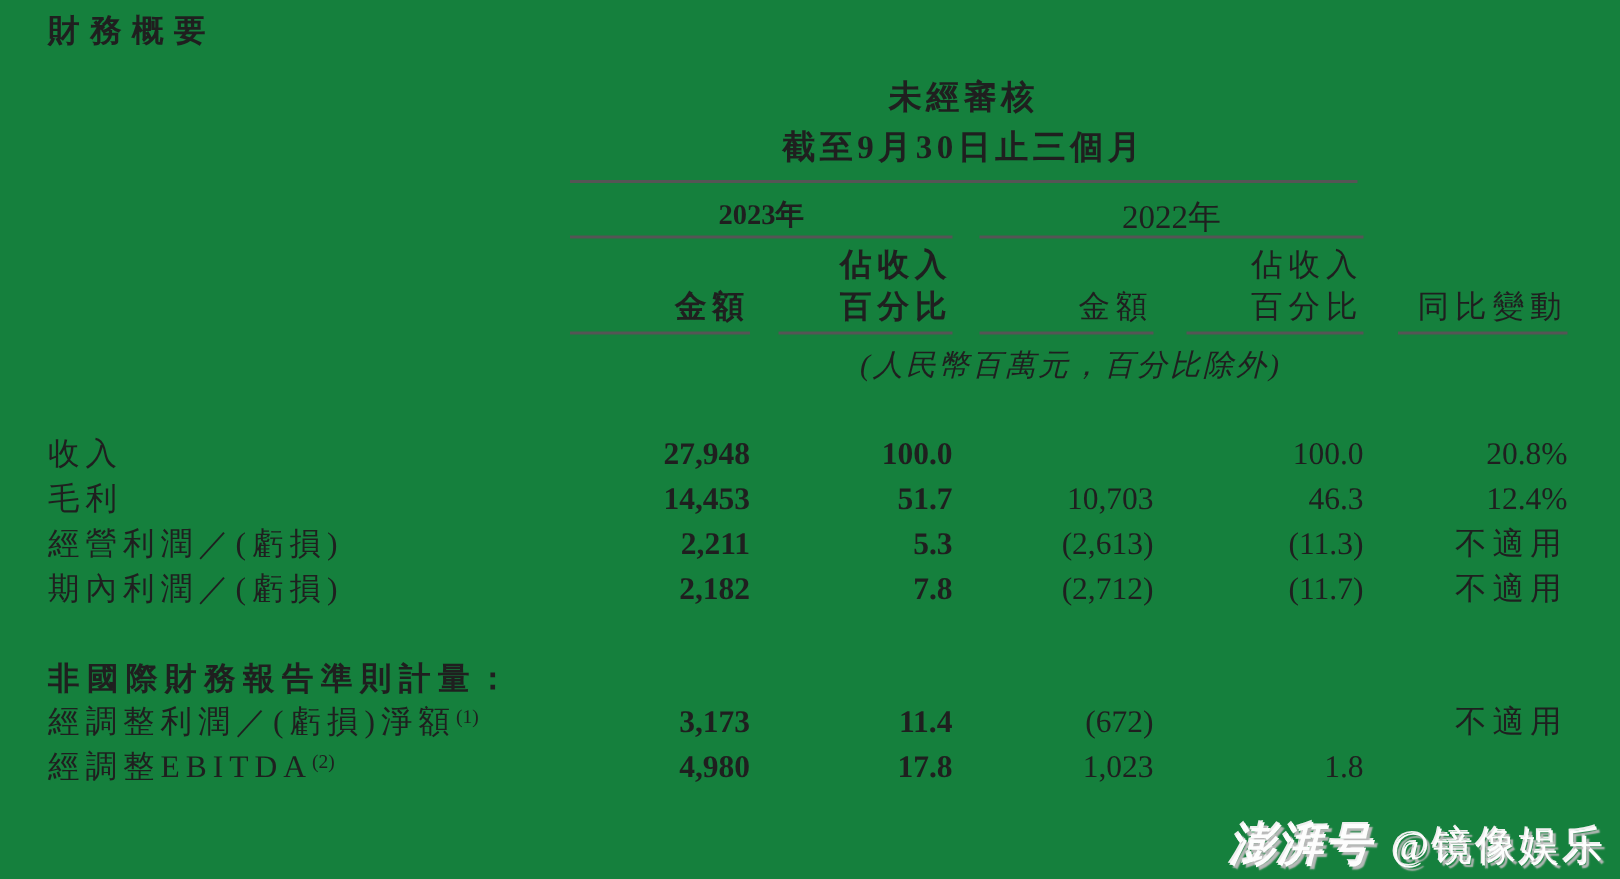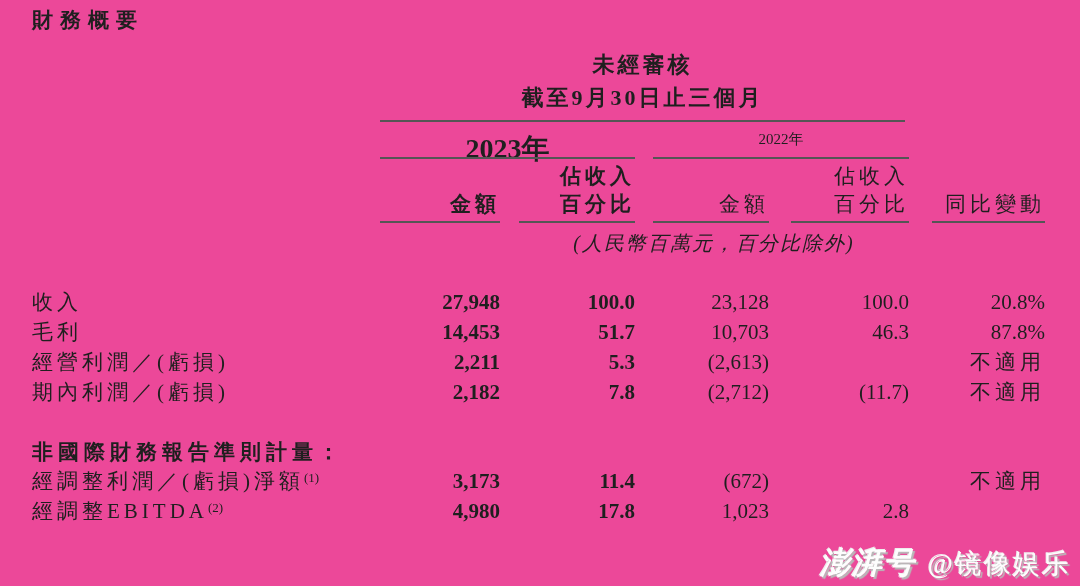--- a/index.html
+++ b/index.html
@@ -1,37 +1,37 @@
 <!DOCTYPE html>
 <html lang="zh-Hant"><head>
 <meta charset="utf-8">
 <style>
   html,body{margin:0;padding:0;background:#fff;}
   .screen{
-    position:relative;width:1080px;height:586px;background:#ec4899;overflow:hidden;
+    position:relative;width:1080px;height:586px;background:#15803d;overflow:hidden;
     font-family:"Liberation Serif","DejaVu Serif",serif;color:#1f1f1f;font-size:21px;
   }
   .abs{position:absolute;}
   .b{font-weight:bold;}
   .cjk{letter-spacing:4px;}
   .center{text-align:center;}
   .right{text-align:right;}
 
   .page-title{left:32px;top:6px;font-size:21px;letter-spacing:7px;}
 
   .hdr-unaudited{left:380px;width:525px;top:50px;font-size:22px;letter-spacing:3px;}
   .hdr-period{left:380px;width:525px;top:83px;font-size:22px;letter-spacing:3px;}
 
   .rule{height:0;border-top:2px solid #555;}
   .rule-top{left:380px;width:525px;top:120px;}
   .rule-2023{left:380px;width:255px;top:157px;}
   .rule-2022{left:653px;width:256px;top:157px;}
 
-  .year-2023{left:380px;width:255px;top:130px;font-size:28px;}
-  .year-2022{left:653px;width:256px;top:130px;font-size:15px;}
+  .year-2023{left:380px;width:255px;top:130px;font-size:19px;}
+  .year-2022{left:653px;width:256px;top:130px;font-size:22px;}
 
   .colhead{line-height:28px;font-size:21px;}
   .ch-pct23{left:519px;width:116px;top:162px;}
   .ch-amt23{left:380px;width:120px;top:190px;}
   .ch-amt22{left:653px;width:116px;top:190px;}
   .ch-pct22{left:791px;width:118px;top:162px;}
   .ch-yoy  {left:932px;width:113px;top:190px;}
 
   .cul{height:0;border-top:2px solid #555;top:221px;}
   .cul1{left:380px;width:120px;}
@@ -102,39 +102,39 @@
   <div class="abs cul cul3"></div>
   <div class="abs cul cul4"></div>
   <div class="abs cul cul5"></div>
 
   <div class="abs unit-note center">(人民幣百萬元，百分比除外)</div>
 
   <div class="row r0">
     <span class="cl cjk">收入</span>
     <span class="c1 b">27,948</span>
     <span class="c2 b">100.0</span>
-    <span class="c3">23,128</span>
     <span class="c4">100.0</span>
     <span class="c5">20.8%</span>
   </div>
 
   <div class="row r1">
     <span class="cl cjk">毛利</span>
     <span class="c1 b">14,453</span>
     <span class="c2 b">51.7</span>
     <span class="c3">10,703</span>
     <span class="c4">46.3</span>
-    <span class="c5">87.8%</span>
+    <span class="c5">12.4%</span>
   </div>
 
   <div class="row r2">
     <span class="cl cjk">經營利潤／(虧損)</span>
     <span class="c1 b">2,211</span>
     <span class="c2 b">5.3</span>
     <span class="c3">(2,613)</span>
+    <span class="c4">(11.3)</span>
     <span class="c5 cjk">不適用</span>
   </div>
 
   <div class="row r3">
     <span class="cl cjk">期內利潤／(虧損)</span>
     <span class="c1 b">2,182</span>
     <span class="c2 b">7.8</span>
     <span class="c3">(2,712)</span>
     <span class="c4">(11.7)</span>
     <span class="c5 cjk">不適用</span>
@@ -148,20 +148,20 @@
     <span class="c2 b">11.4</span>
     <span class="c3">(672)</span>
     <span class="c5 cjk">不適用</span>
   </div>
 
   <div class="row r5">
     <span class="cl cjk"><span>經調整EBITDA</span><sup>(2)</sup></span>
     <span class="c1 b">4,980</span>
     <span class="c2 b">17.8</span>
     <span class="c3">1,023</span>
-    <span class="c4">2.8</span>
+    <span class="c4">1.8</span>
   </div>
 
   <div class="abs watermark">
     <span class="wm-brand">澎湃号</span><span class="wm-handle">@镜像娱乐</span>
   </div>
 
 </div>
 
 </body></html>

